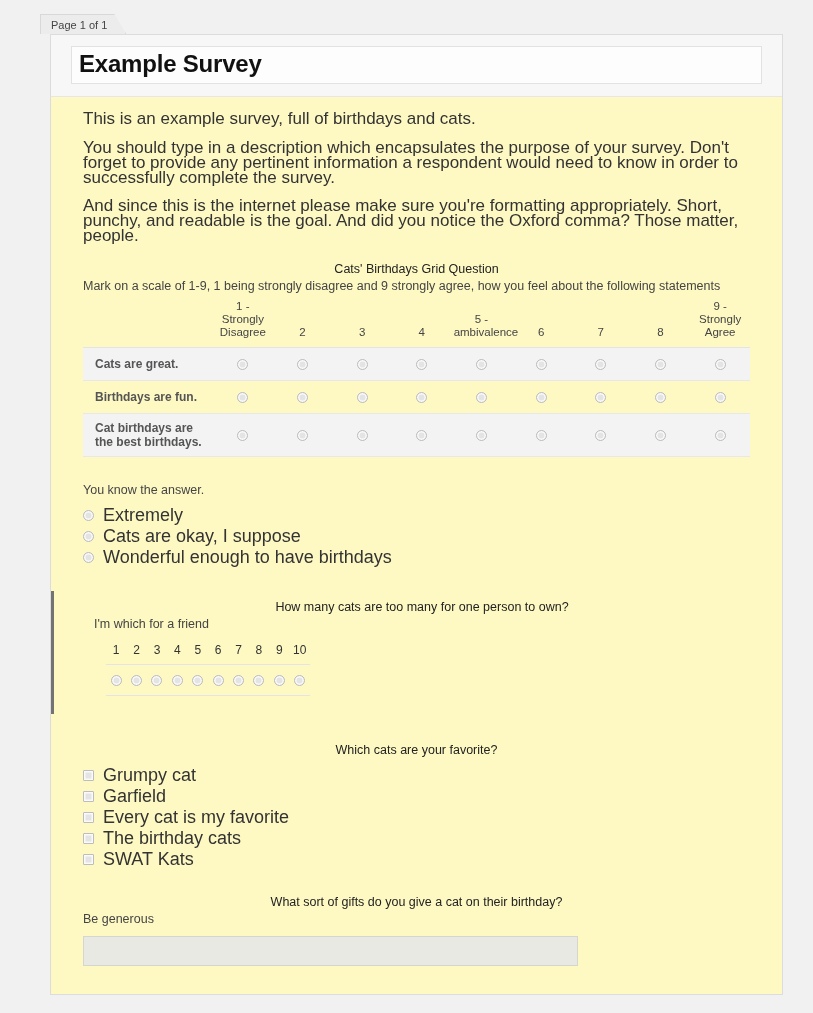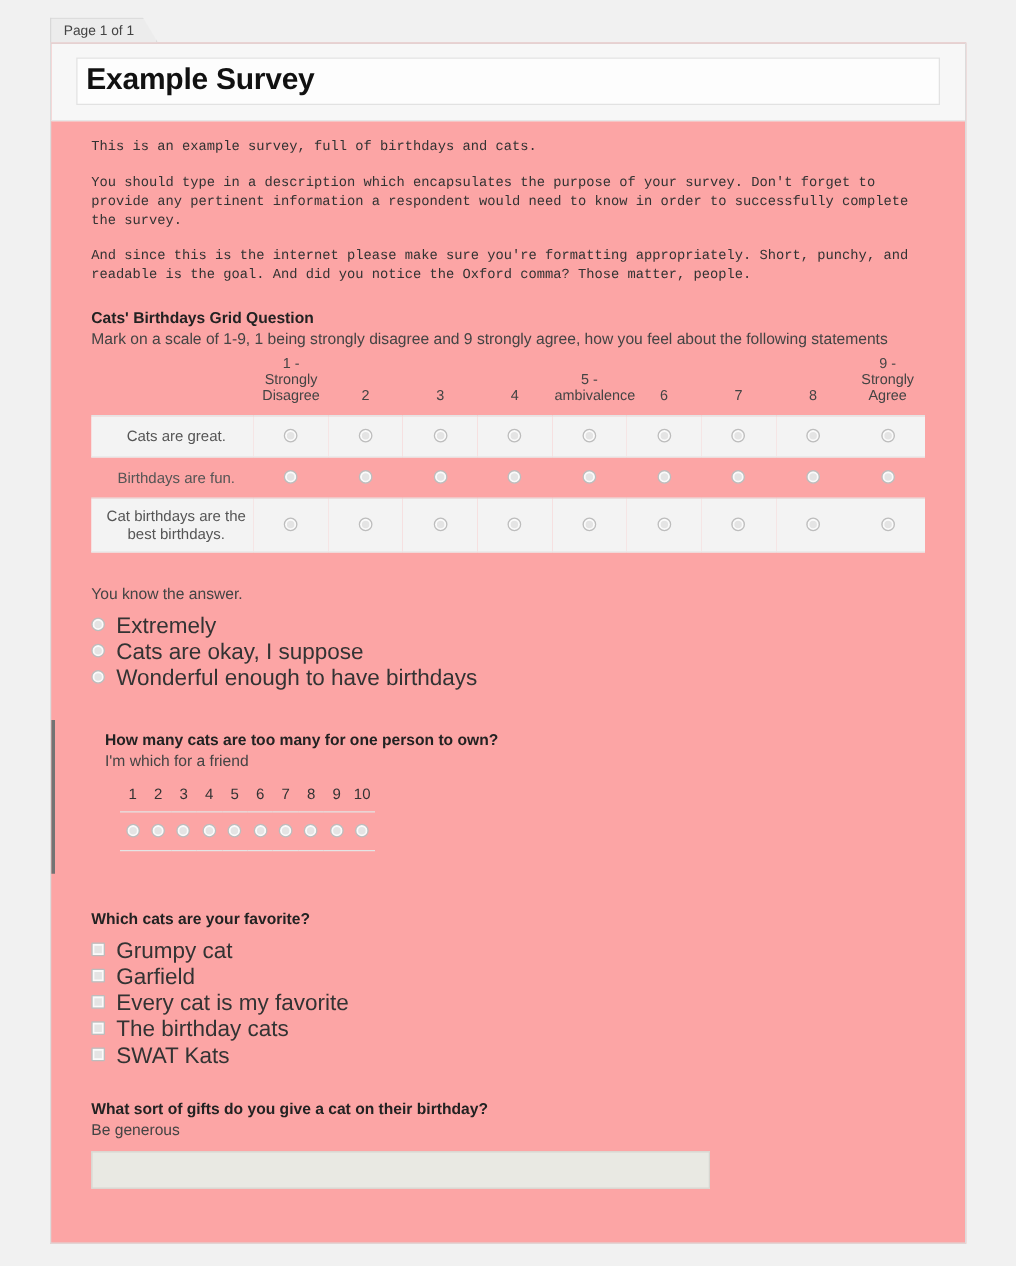--- a/index.html
+++ b/index.html
@@ -40,25 +40,25 @@
     white-space: nowrap;
     box-sizing: border-box;
     -webkit-clip-path: polygon(0 0, calc(100% - 12px) 0, 100% 100%, 0 100%);
     clip-path: polygon(0 0, calc(100% - 12px) 0, 100% 100%, 0 100%);
     z-index: 2;
   }
 
   
   .card {
     position: absolute;
-    left: 0;
+    left: 10px;
     top: 20px;
     width: 733px;
     height: 961px;
-    background: #fca5a5;
+    background: #fef9c3;
     border: 1px solid #dcdcdc;
     box-sizing: border-box;
     overflow: hidden;
   }
 
   
   .title-band {
     position: relative;
     background: #f7f7f7;
     border-bottom: 1px solid #e6e6e6;
@@ -81,36 +81,36 @@
 
   .body-area {
     padding: 0 32px 0 32px;
   }
 
   
   .desc-block {
     padding-top: 14px;
   }
   .desc-p {
-    font-size: 11px;
+    font-size: 17px;
     color: #333;
     line-height: 15px;
     margin: 0 0 13px 0;
     max-width: 670px;
-    font-family: Liberation Mono, monospace;
   }
   .desc-p.first { margin-bottom: 14px; }
 
   
   .q-block { margin-top: 6px; position: relative; }
   .q-title {
     font-size: 12.5px;
-    font-weight: bold;
+    font-weight: normal;
     color: #222;
     line-height: 15px;
+    text-align: center;
   }
   .q-help {
     font-size: 12.5px;
     color: #444;
     line-height: 16px;
     padding-top: 1px;
   }
 
   
   .grid-q { margin-top: 19px; }
@@ -131,26 +131,27 @@
     line-height: 13px;
   }
   .grid-table thead tr { border-bottom: 1px solid #e4e4e4; }
   .grid-table td {
     text-align: center;
     vertical-align: middle;
     padding: 7px 2px;
     border-bottom: 1px solid #e8e8e8;
   }
   .grid-table td.rowlabel {
-    text-align: center;
+    text-align: left;
     font-size: 12px;
     color: #555;
     line-height: 14px;
     padding-left: 12px;
     padding-right: 6px;
+    font-weight: bold;
   }
   .grid-table tr.alt td { background: #f3f3f3; }
 
   
   .radio {
     display: inline-block;
     width: 11px;
     height: 11px;
     border-radius: 50%;
     background: #e4e4e4;

